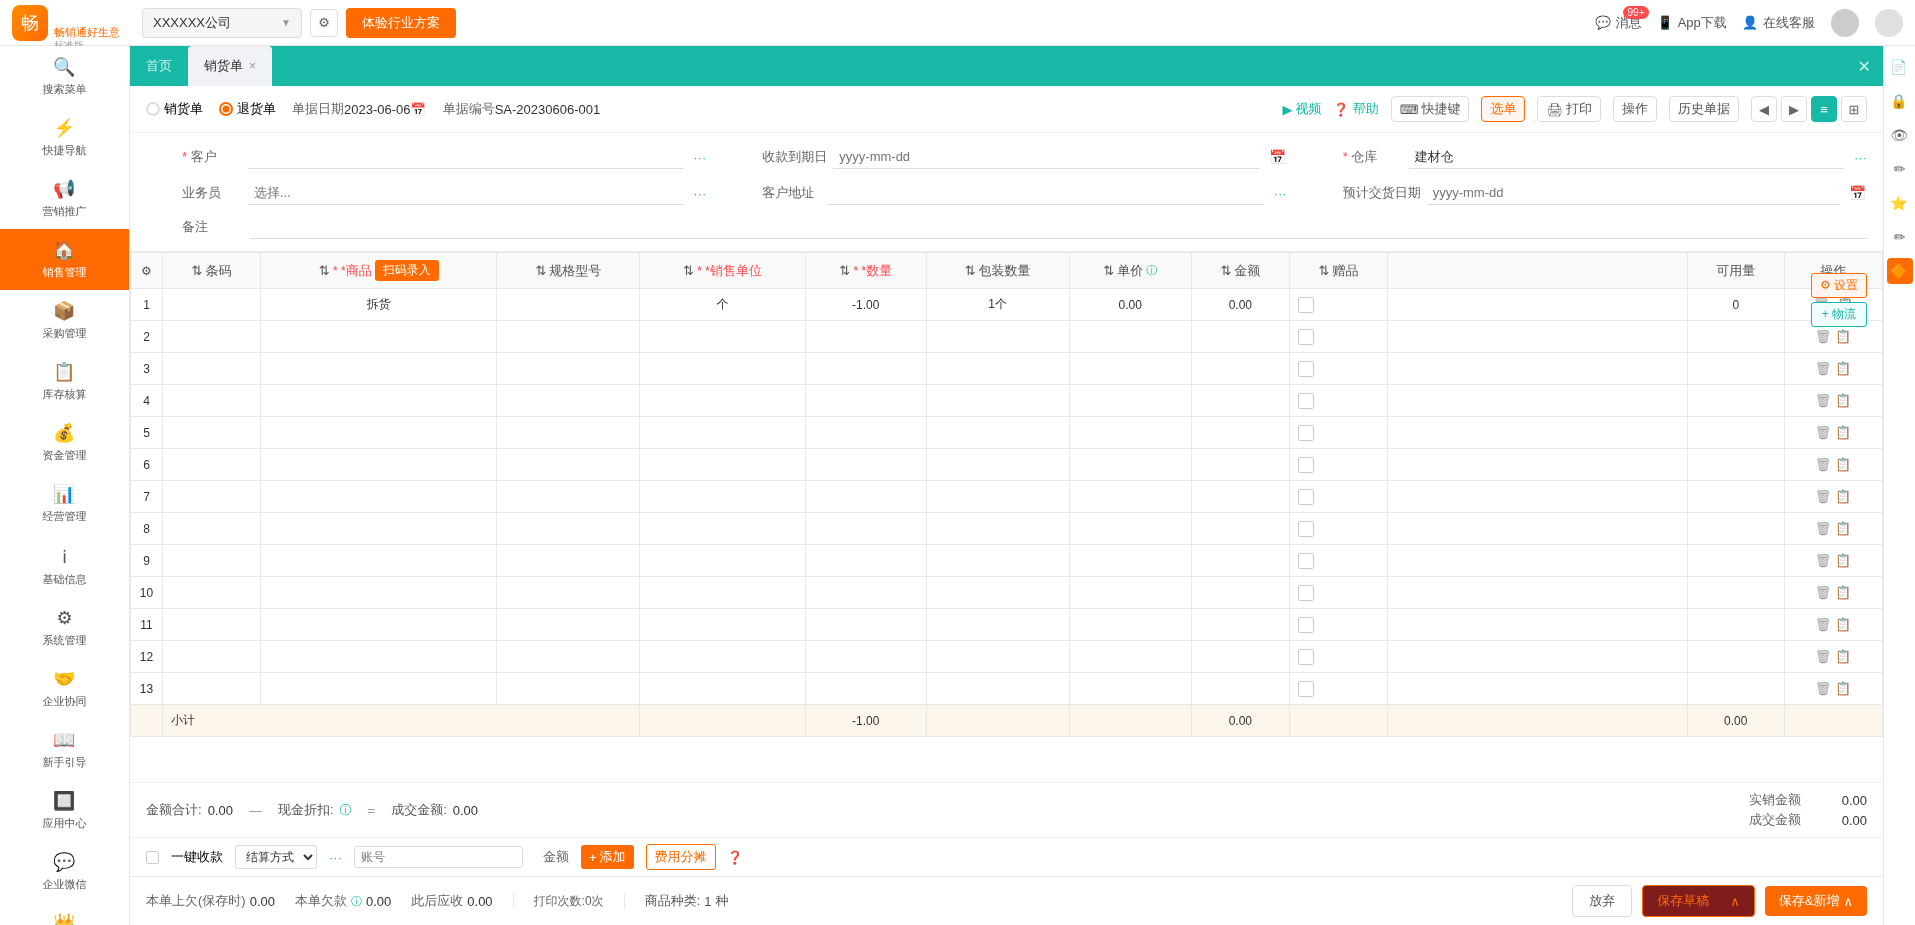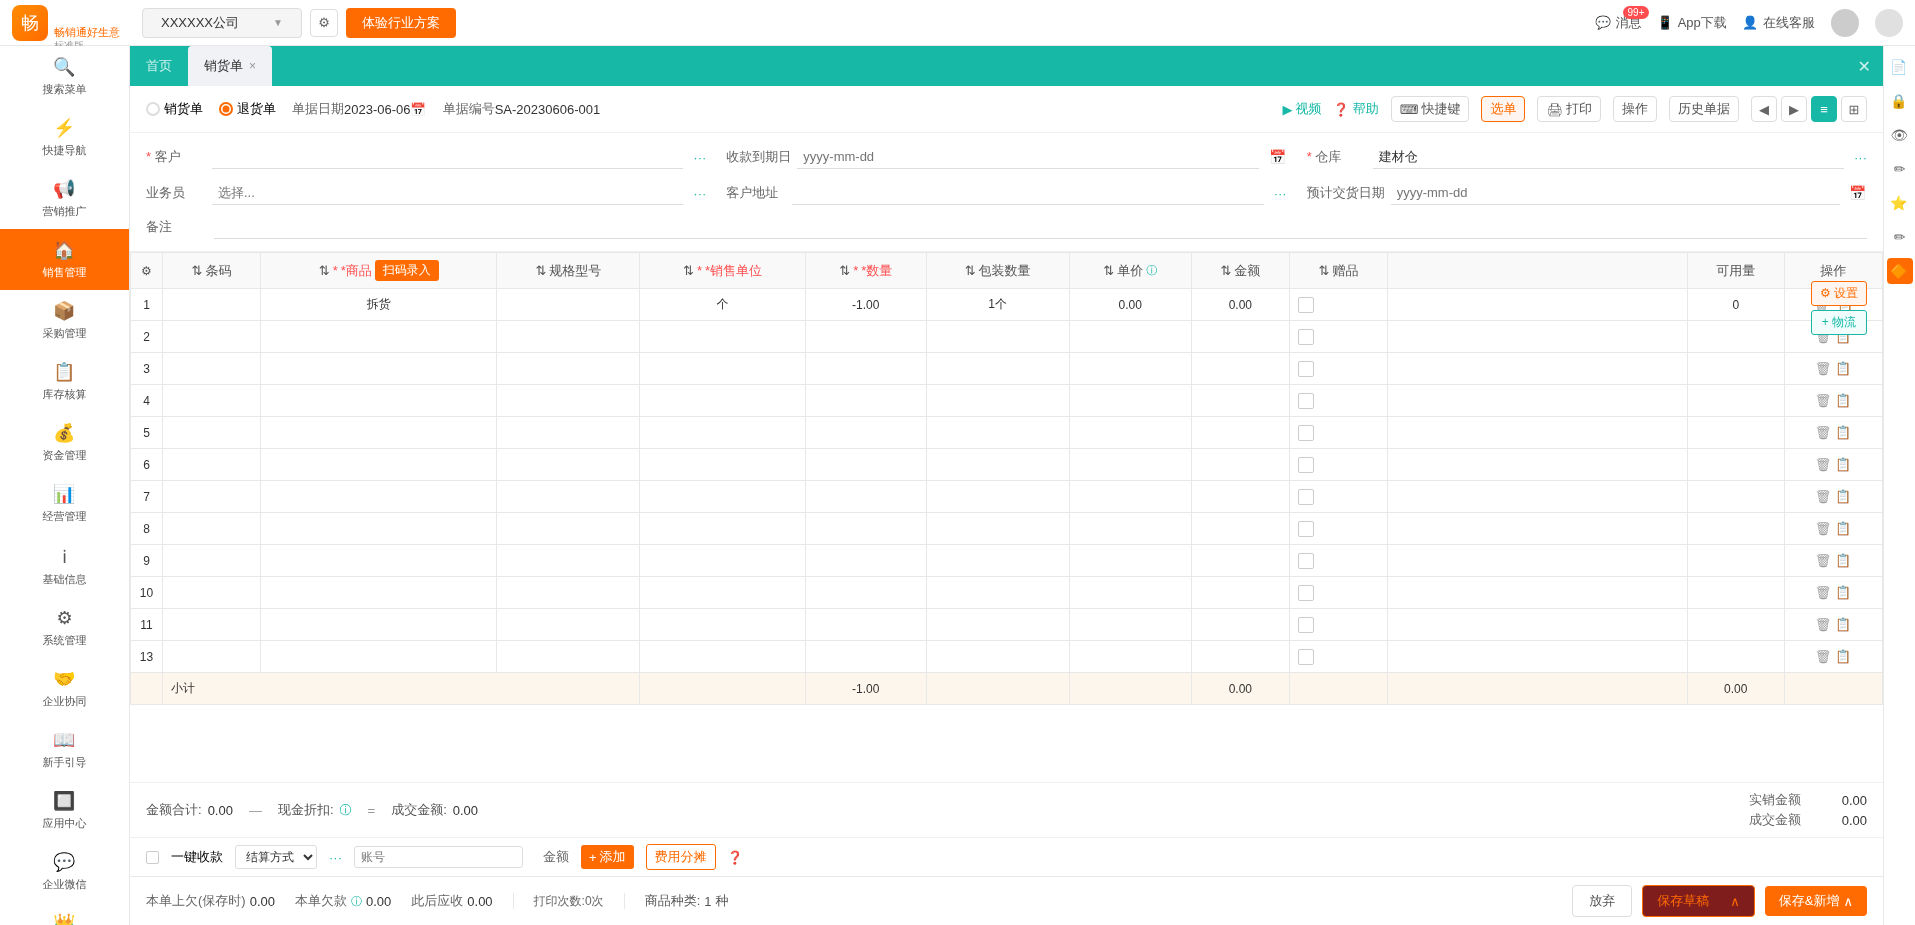--- a/index.html
+++ b/index.html
@@ -4,21 +4,21 @@
   <style>
     * { box-sizing: border-box; margin: 0; padding: 0; font-family: 'Microsoft YaHei', Arial, sans-serif; font-size: 13px; }
     body { background: #f0f2f5; overflow: hidden; width: 1915px; height: 925px; display: flex; flex-direction: column; }
 
     
     .top-bar { height: 46px; background: #fff; display: flex; align-items: center; padding: 0 12px; border-bottom: 1px solid #e8e8e8; flex-shrink: 0; }
     .brand-logo { display: flex; align-items: center; gap: 6px; width: 130px; }
     .brand-icon { width: 36px; height: 36px; background: linear-gradient(135deg, #ff8c00, #ff6b00); border-radius: 8px; display: flex; align-items: center; justify-content: center; color: white; font-size: 18px; }
     .brand-text { font-size: 11px; color: #ff6b00; line-height: 1.3; margin-top: 33px; }
     .brand-version { font-size: 10px; color: #999; }
-    .company-selector { display: flex; align-items: center; gap: 6px; background: #f5f5f5; border: 1px solid #ddd; border-radius: 4px; padding: 5px 18px; cursor: pointer; min-width: 160px; }
+    .company-selector { display: flex; align-items: center; gap: 6px; background: #f5f5f5; border: 1px solid #ddd; border-radius: 4px; padding: 5px 10px; cursor: pointer; min-width: 160px; }
     .company-name { flex: 1; color: #333; font-size: 13px; }
     .chevron-down { color: #999; font-size: 10px; }
     .gear-btn { margin-left: 8px; width: 28px; height: 28px; border: 1px solid #ddd; border-radius: 4px; display: flex; align-items: center; justify-content: center; cursor: pointer; background: #fff; color: #666; }
     .trial-btn { margin-left: 8px; background: #ff6b00; color: white; border: none; border-radius: 4px; padding: 6px 16px; cursor: pointer; font-size: 13px; }
     .top-right { margin-left: auto; display: flex; align-items: center; gap: 16px; }
     .top-icon-item { display: flex; align-items: center; gap: 4px; cursor: pointer; color: #555; font-size: 12px; position: relative; }
     .badge { background: #ff4d4f; color: white; border-radius: 8px; padding: 1px 5px; font-size: 10px; position: absolute; top: -8px; right: -8px; }
     .avatar { width: 28px; height: 28px; border-radius: 50%; background: #ccc; }
 
     
@@ -62,21 +62,21 @@
     .action-link { color: #17b8a6; cursor: pointer; font-size: 12px; display: flex; align-items: center; gap: 3px; }
     .action-btn-small { border: 1px solid #ddd; border-radius: 4px; padding: 3px 8px; cursor: pointer; background: #fff; font-size: 12px; color: #555; display: flex; align-items: center; gap: 3px; }
     .action-btn-orange { border: 1px solid #ff6b00; border-radius: 4px; padding: 3px 8px; cursor: pointer; background: #fff5f0; font-size: 12px; color: #ff6b00; }
     .top-right-btns { display: flex; gap: 4px; }
     .icon-btn { width: 26px; height: 26px; border: 1px solid #ddd; border-radius: 4px; display: flex; align-items: center; justify-content: center; cursor: pointer; background: #fff; color: #666; font-size: 13px; }
     .icon-btn.active { background: #17b8a6; color: white; border-color: #17b8a6; }
 
     
     .fields-area { padding: 12px 16px; border-bottom: 1px solid #f0f0f0; flex-shrink: 0; }
     .fields-grid { display: grid; grid-template-columns: 1fr 1fr 1fr; gap: 12px 20px; }
-    .field-label { color: #666; white-space: nowrap; min-width: 60px; }
+    .field-label { color: #666; white-space: nowrap; min-width: 60px; margin-left: 36px; }
     .field-label.required::before { content: '* '; color: #ff4d4f; }
     .field-input { flex: 1; border: none; border-bottom: 1px solid #ddd; padding: 4px 6px; color: #333; background: transparent; }
     .field-dots { color: #17b8a6; cursor: pointer; margin-left: 4px; }
     .field-calendar { color: #17b8a6; cursor: pointer; margin-left: 4px; font-size: 14px; }
     .notes-row { display: flex; align-items: center; gap: 8px; margin-top: 10px; }
     .notes-input { flex: 1; border: none; border-bottom: 1px solid #ddd; padding: 4px 6px; color: #333; background: transparent; }
 
     
     .table-container { flex: 1; overflow: auto; }
     .data-table { width: 100%; border-collapse: collapse; }
@@ -114,21 +114,21 @@
     .product-type { display: flex; align-items: center; gap: 4px; color: #555; font-size: 12px; }
     .footer-actions { display: flex; gap: 10px; align-items: center; }
     .discard-btn { border: 1px solid #ddd; border-radius: 4px; padding: 6px 16px; background: #fff; cursor: pointer; color: #555; font-size: 13px; }
     .save-draft-btn { border: 1px solid #ff6b00; border-radius: 4px; padding: 6px 14px; background: #7f1d1d; cursor: pointer; color: #ff6b00; font-size: 13px; display: flex; align-items: center; gap: 21px; }
     .save-new-btn { background: #ff6b00; border: none; border-radius: 4px; padding: 6px 14px; cursor: pointer; color: white; font-size: 13px; display: flex; align-items: center; gap: 4px; }
 
     
     .right-sidebar { width: 32px; background: #fff; border-left: 1px solid #e8e8e8; display: flex; flex-direction: column; align-items: center; padding: 8px 0; gap: 8px; flex-shrink: 0; }
     .right-icon { width: 26px; height: 26px; border-radius: 4px; display: flex; align-items: center; justify-content: center; cursor: pointer; color: #666; font-size: 14px; }
     .right-icon.orange { background: #ff6b00; color: white; }
-    .setting-btn { border: 1px solid #ff6b00; border-radius: 3px; padding: 3px 8px; background: #fff5f0; color: #ff6b00; cursor: pointer; font-size: 12px; white-space: nowrap; margin-top: 8px; }
+    .setting-btn { border: 1px solid #ff6b00; border-radius: 3px; padding: 3px 8px; background: #fff5f0; color: #ff6b00; cursor: pointer; font-size: 12px; white-space: nowrap; }
     .flow-btn { border: 1px solid #17b8a6; border-radius: 3px; padding: 3px 8px; background: #f0fdfc; color: #17b8a6; cursor: pointer; font-size: 12px; white-space: nowrap; }
 
     .divider-v { width: 1px; height: 16px; background: #e8e8e8; }
   </style>
 </head>
 <body>
 
 <div class="top-bar">
   <div class="brand-logo">
     <div class="brand-icon">畅</div>
@@ -594,20 +594,37 @@
                   <td></td>
                   <td>
                     <div class="checkbox-cell"></div>
                   </td>
                   <td colspan="1"></td>
                   <td></td>
                   <td><span style="color:#999;cursor:pointer;margin-right:4px;">🗑</span><span style="color:#999;cursor:pointer;">📋</span></td>
                 </tr>
               <tr>
                   <td class="row-num">11</td>
+                  <td></td>
+                  <td></td>
+                  <td></td>
+                  <td></td>
+                  <td></td>
+                  <td></td>
+                  <td></td>
+                  <td></td>
+                  <td>
+                    <div class="checkbox-cell"></div>
+                  </td>
+                  <td colspan="1"></td>
+                  <td></td>
+                  <td><span style="color:#999;cursor:pointer;margin-right:4px;">🗑</span><span style="color:#999;cursor:pointer;">📋</span></td>
+                </tr>
+              <tr>
+                  <td class="row-num">12</td>
                   <td></td>
                   <td></td>
                   <td></td>
                   <td></td>
                   <td></td>
                   <td></td>
                   <td></td>
                   <td></td>
                   <td>
                     <div class="checkbox-cell"></div>

